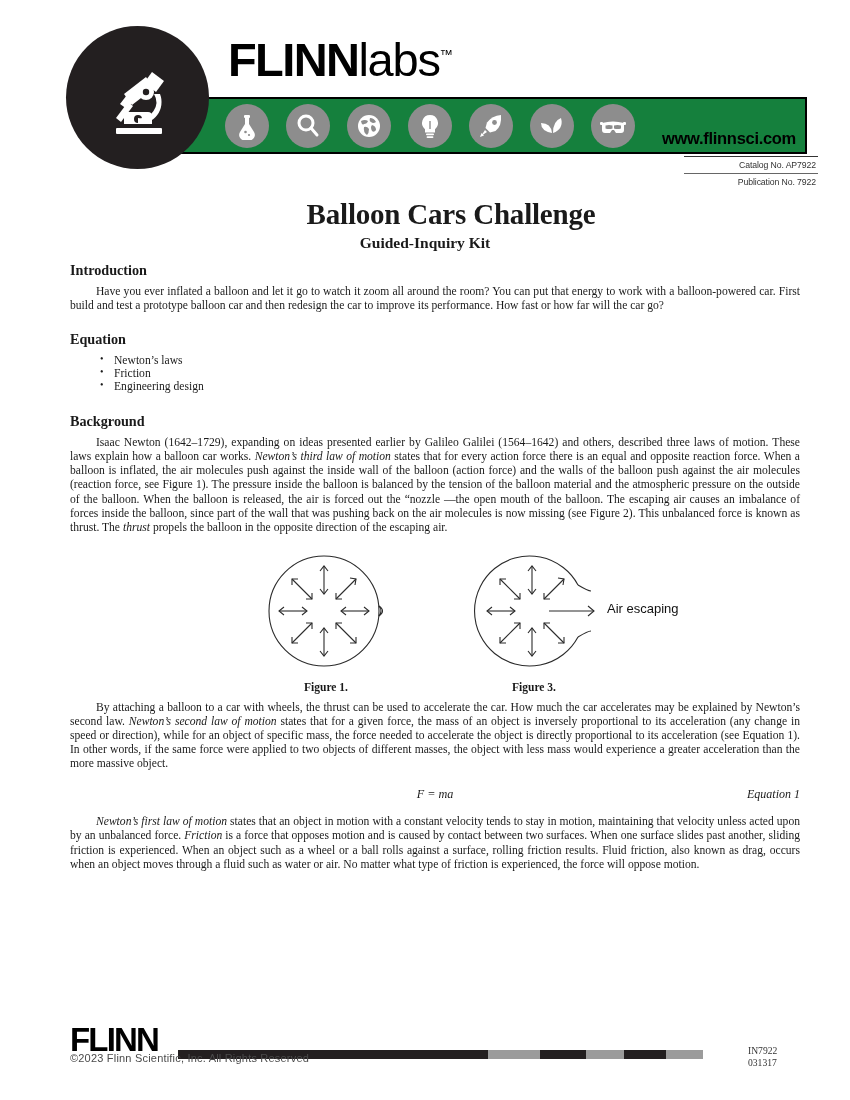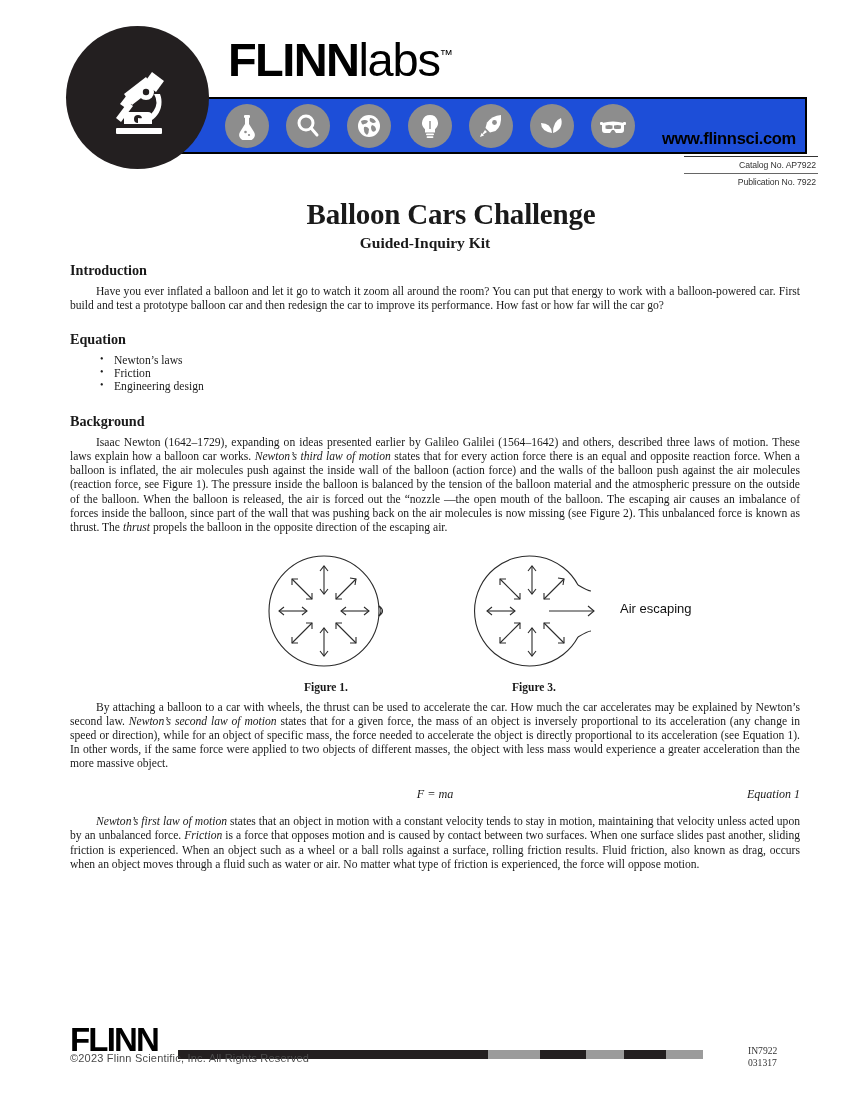--- a/index.html
+++ b/index.html
@@ -65,21 +65,21 @@
 
   .icon-bar {
     position: absolute;
     left: 140px;
     top: 97px;
     width: 667px;
     height: 57px;
     border: 2px solid #000;
     border-left: none;
     box-sizing: border-box;
-    background: #1d4ed8;
+    background: #15803d;
     display: flex;
     align-items: center;
   }
   .icon-bar-inner {
     position: absolute;
     left: 0; top: 0;
     width: 100%; height: 100%;
     display: flex;
     align-items: center;
     padding-left: 85px;
@@ -510,21 +510,21 @@
               <polyline points="80,74 74,74 74,80"></polyline>
 
               <line x1="30" y1="94" x2="50" y2="74"></line>
               <polyline points="36,94 30,94 30,88"></polyline>
               <polyline points="50,80 50,74 44,74"></polyline>
 
               <line x1="79" y1="62" x2="124" y2="62"></line>
               <polyline points="118,57 124,62 118,67"></polyline>
             </g>
           </svg>
-          <div style="position:absolute;left:150px;top:52px;font-family:'Liberation Sans',sans-serif;font-size:13px;color:#111;">Air escaping</div>
+          <div style="position:absolute;left:137px;top:52px;font-family:'Liberation Sans',sans-serif;font-size:13px;color:#111;">Air escaping</div>
           <div class="fig-caption">Figure 3.</div>
         </div>
       </div>
 
     </div>
 
     <p class="body"><span>By attaching a balloon to a car with wheels, the thrust can be used to accelerate the car. How much the car accelerates may be explained by Newton’s second law. </span><i>Newton’s second law of motion</i><span> states that for a given force, the mass of an object is inversely proportional to its acceleration (any change in speed or direction), while for an object of specific mass, the force needed to accelerate the object is directly proportional to its acceleration (see Equation 1). In other words, if the same force were applied to two objects of different masses, the object with less mass would experience a greater acceleration than the more massive object.</span></p>
 
     <div class="equation-row">
       <div class="equation">F = ma</div>

